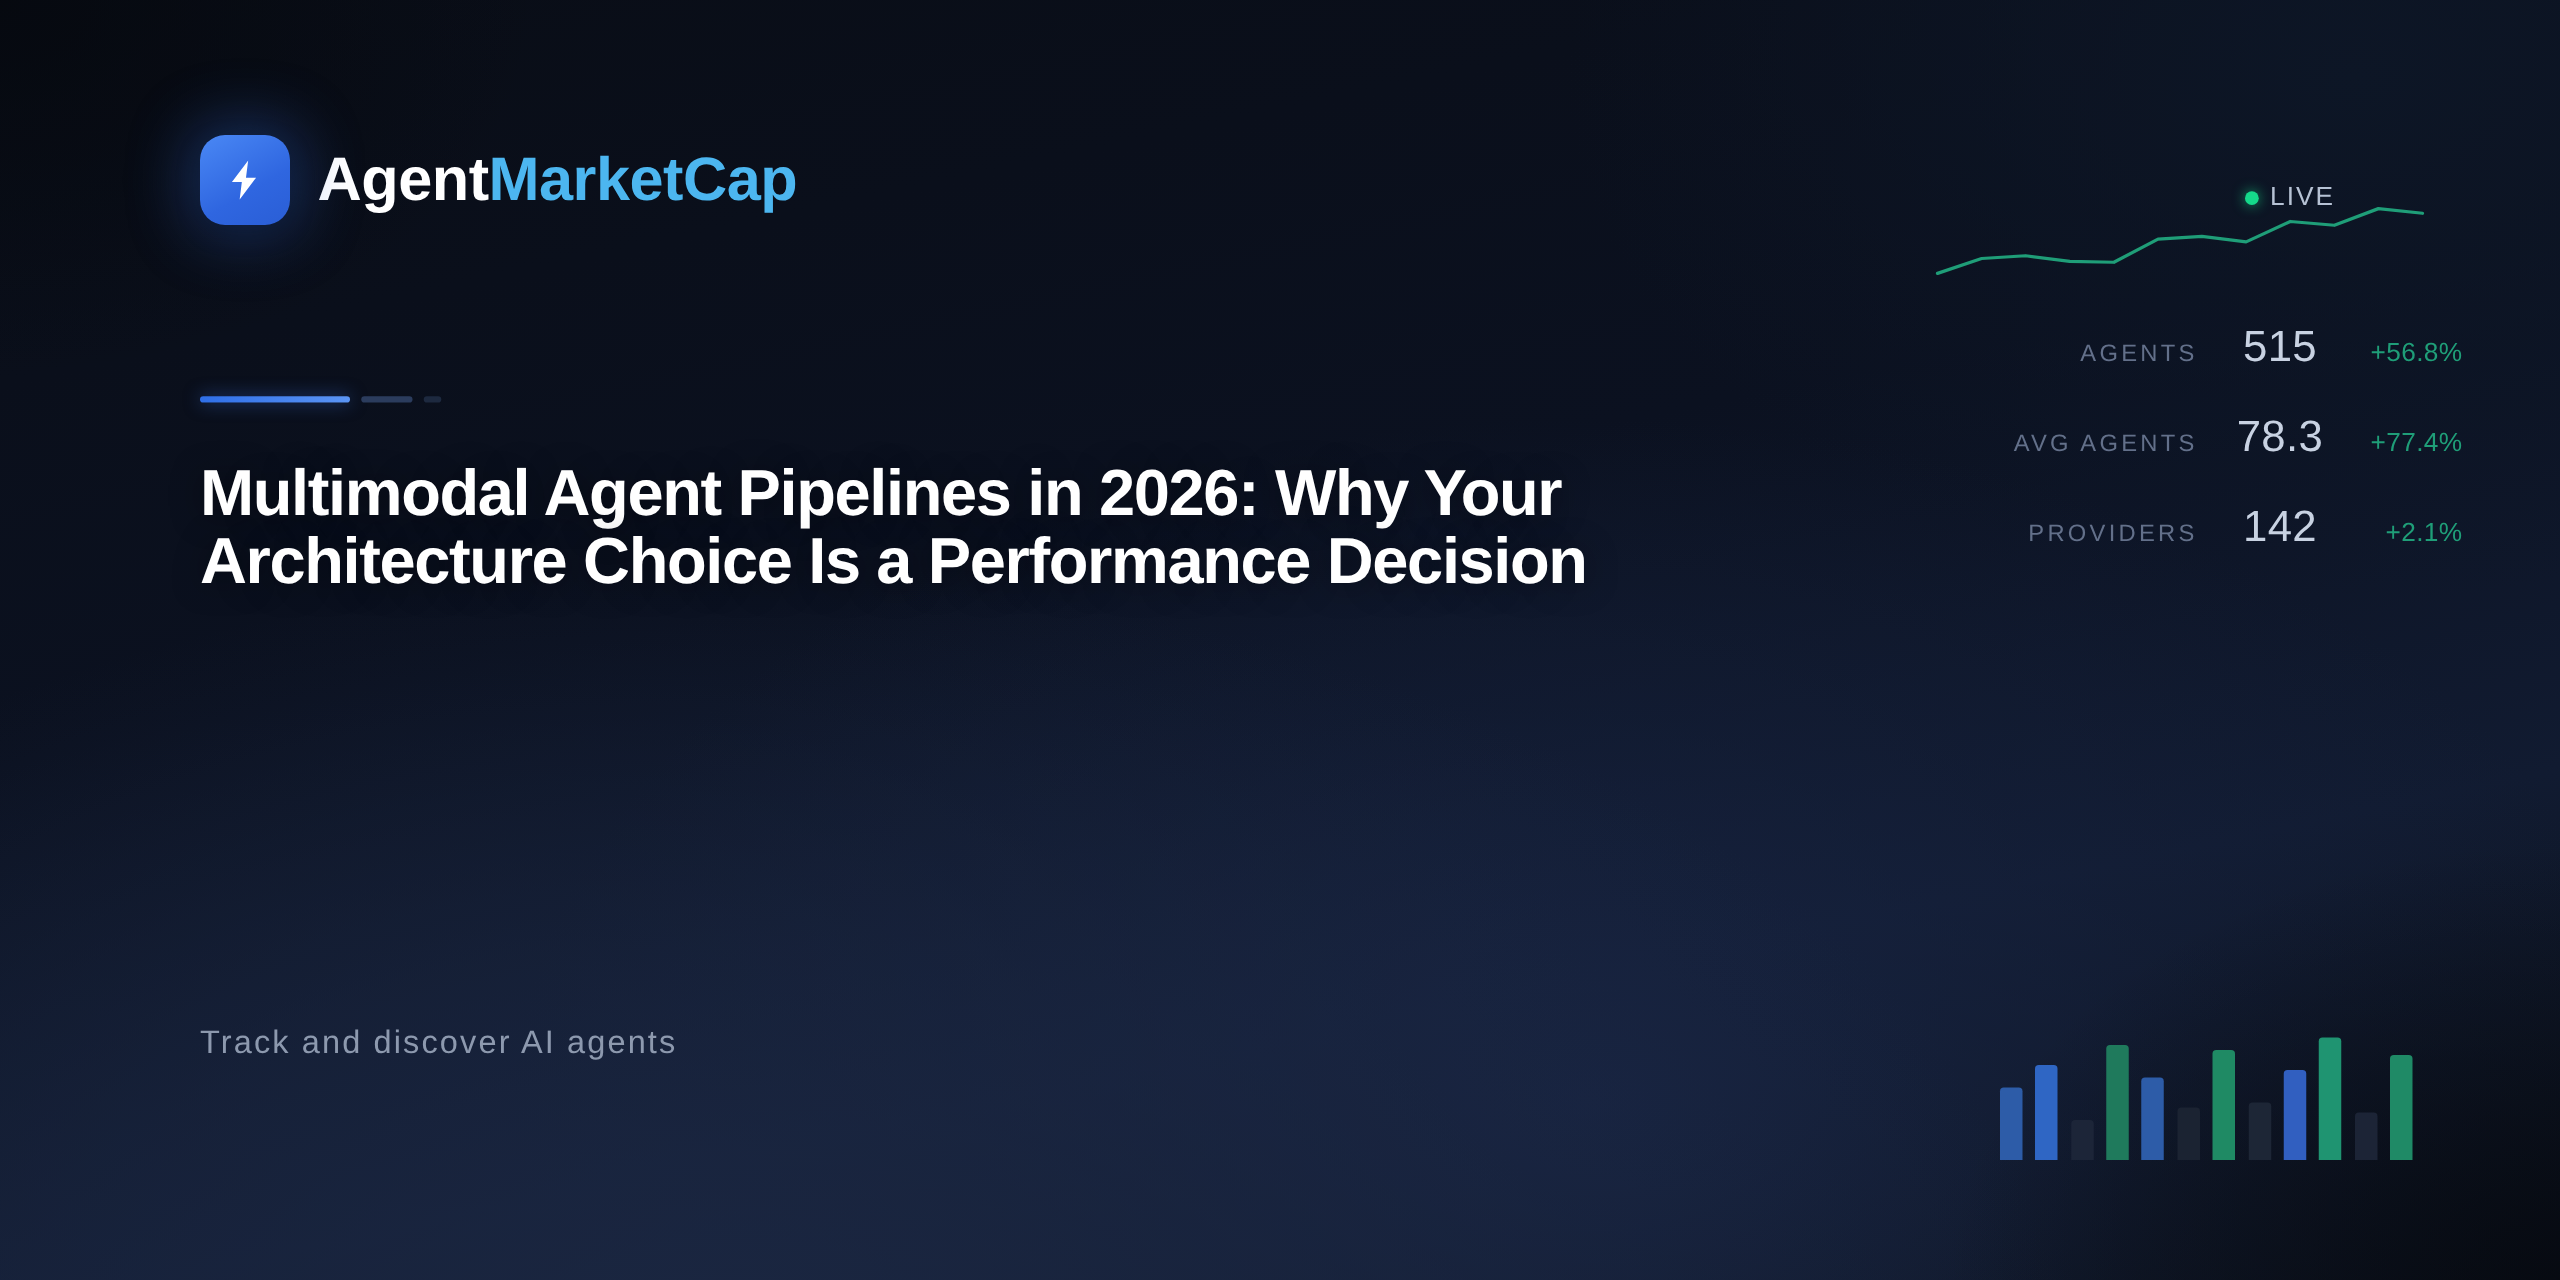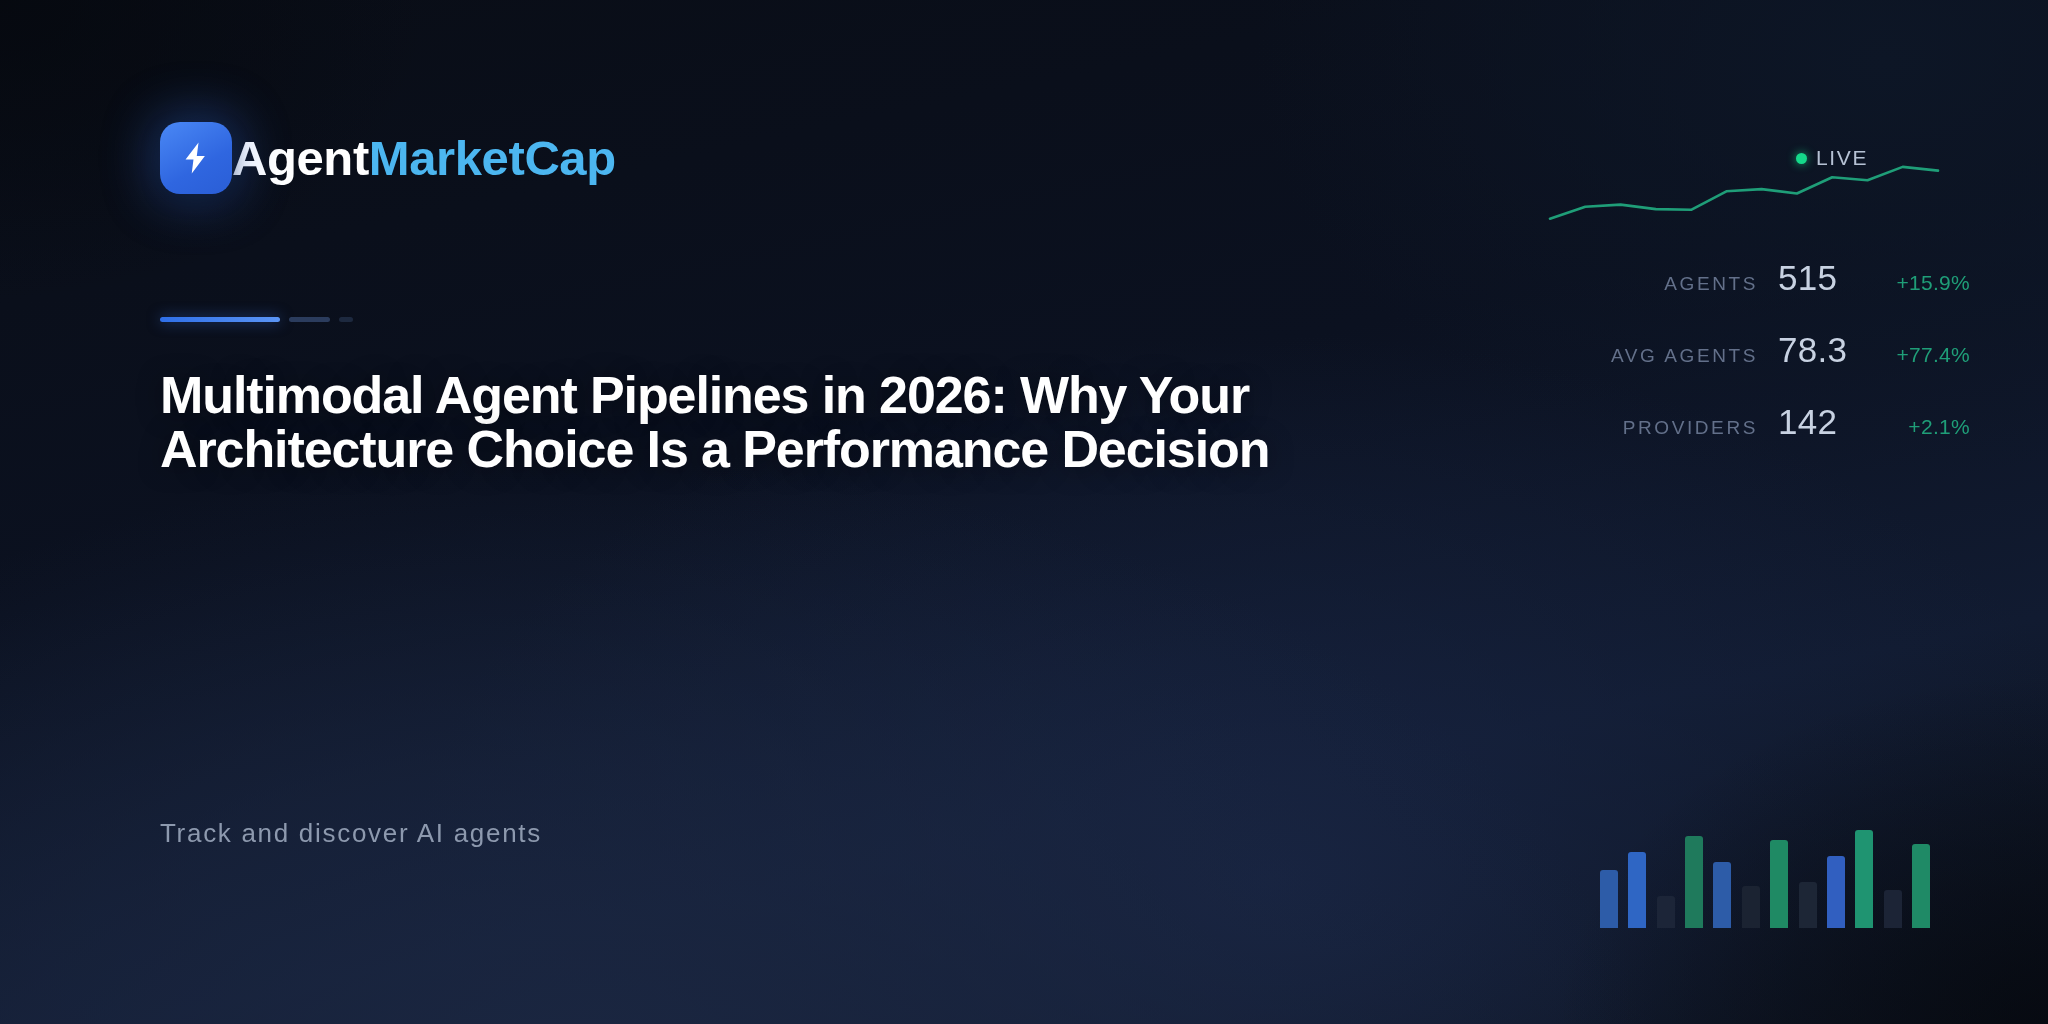--- a/index.html
+++ b/index.html
@@ -30,23 +30,24 @@
     background:
       radial-gradient(ellipse 700px 500px at 100% 100%, rgba(6,9,16,0.85) 0%, rgba(6,9,16,0) 70%),
       radial-gradient(ellipse 600px 420px at 0% 0%, rgba(5,8,14,0.8) 0%, rgba(5,8,14,0) 72%);
     pointer-events: none;
   }
 
   
   .logo-row {
     position: absolute;
     left: 160px;
-    top: 122px;
-    display: flex;
-    align-items: center;
+    top: 108px;
+    display: flex;
+    align-items: center;
+    gap: 22px;
   }
   .logo-mark {
     position: relative;
     width: 72px;
     height: 72px;
     border-radius: 20px;
     background: linear-gradient(150deg, #4a88f5 0%, #2f66e0 60%, #2a5ed6 100%);
     box-shadow: 0 0 48px 10px rgba(56,110,230,0.34), 0 6px 18px rgba(0,0,0,0.45);
     display: flex;
     align-items: center;
@@ -156,21 +157,21 @@
   }
   .stat-label {
     text-align: right;
     color: #63708a;
     font-size: 19px;
     letter-spacing: 2.6px;
     font-weight: 400;
     white-space: nowrap;
   }
   .stat-value {
-    text-align: left;
+    text-align: center;
     color: #c8d2e2;
     font-size: 35px;
     font-weight: 400;
     letter-spacing: 0.3px;
   }
   .stat-delta {
     text-align: right;
     color: #1f9e78;
     font-size: 21px;
     font-weight: 400;
@@ -251,21 +252,21 @@
         <span class="live-dot"></span>
         <span class="live-label">LIVE</span>
       </div>
     </div>
 
     <div class="stat-rows">
 
       <div class="stat-row">
         <span class="stat-label">AGENTS</span>
         <span class="stat-value">515</span>
-        <span class="stat-delta">+15.9%</span>
+        <span class="stat-delta">+56.8%</span>
       </div>
 
       <div class="stat-row">
         <span class="stat-label">AVG AGENTS</span>
         <span class="stat-value">78.3</span>
         <span class="stat-delta">+77.4%</span>
       </div>
 
       <div class="stat-row">
         <span class="stat-label">PROVIDERS</span>

